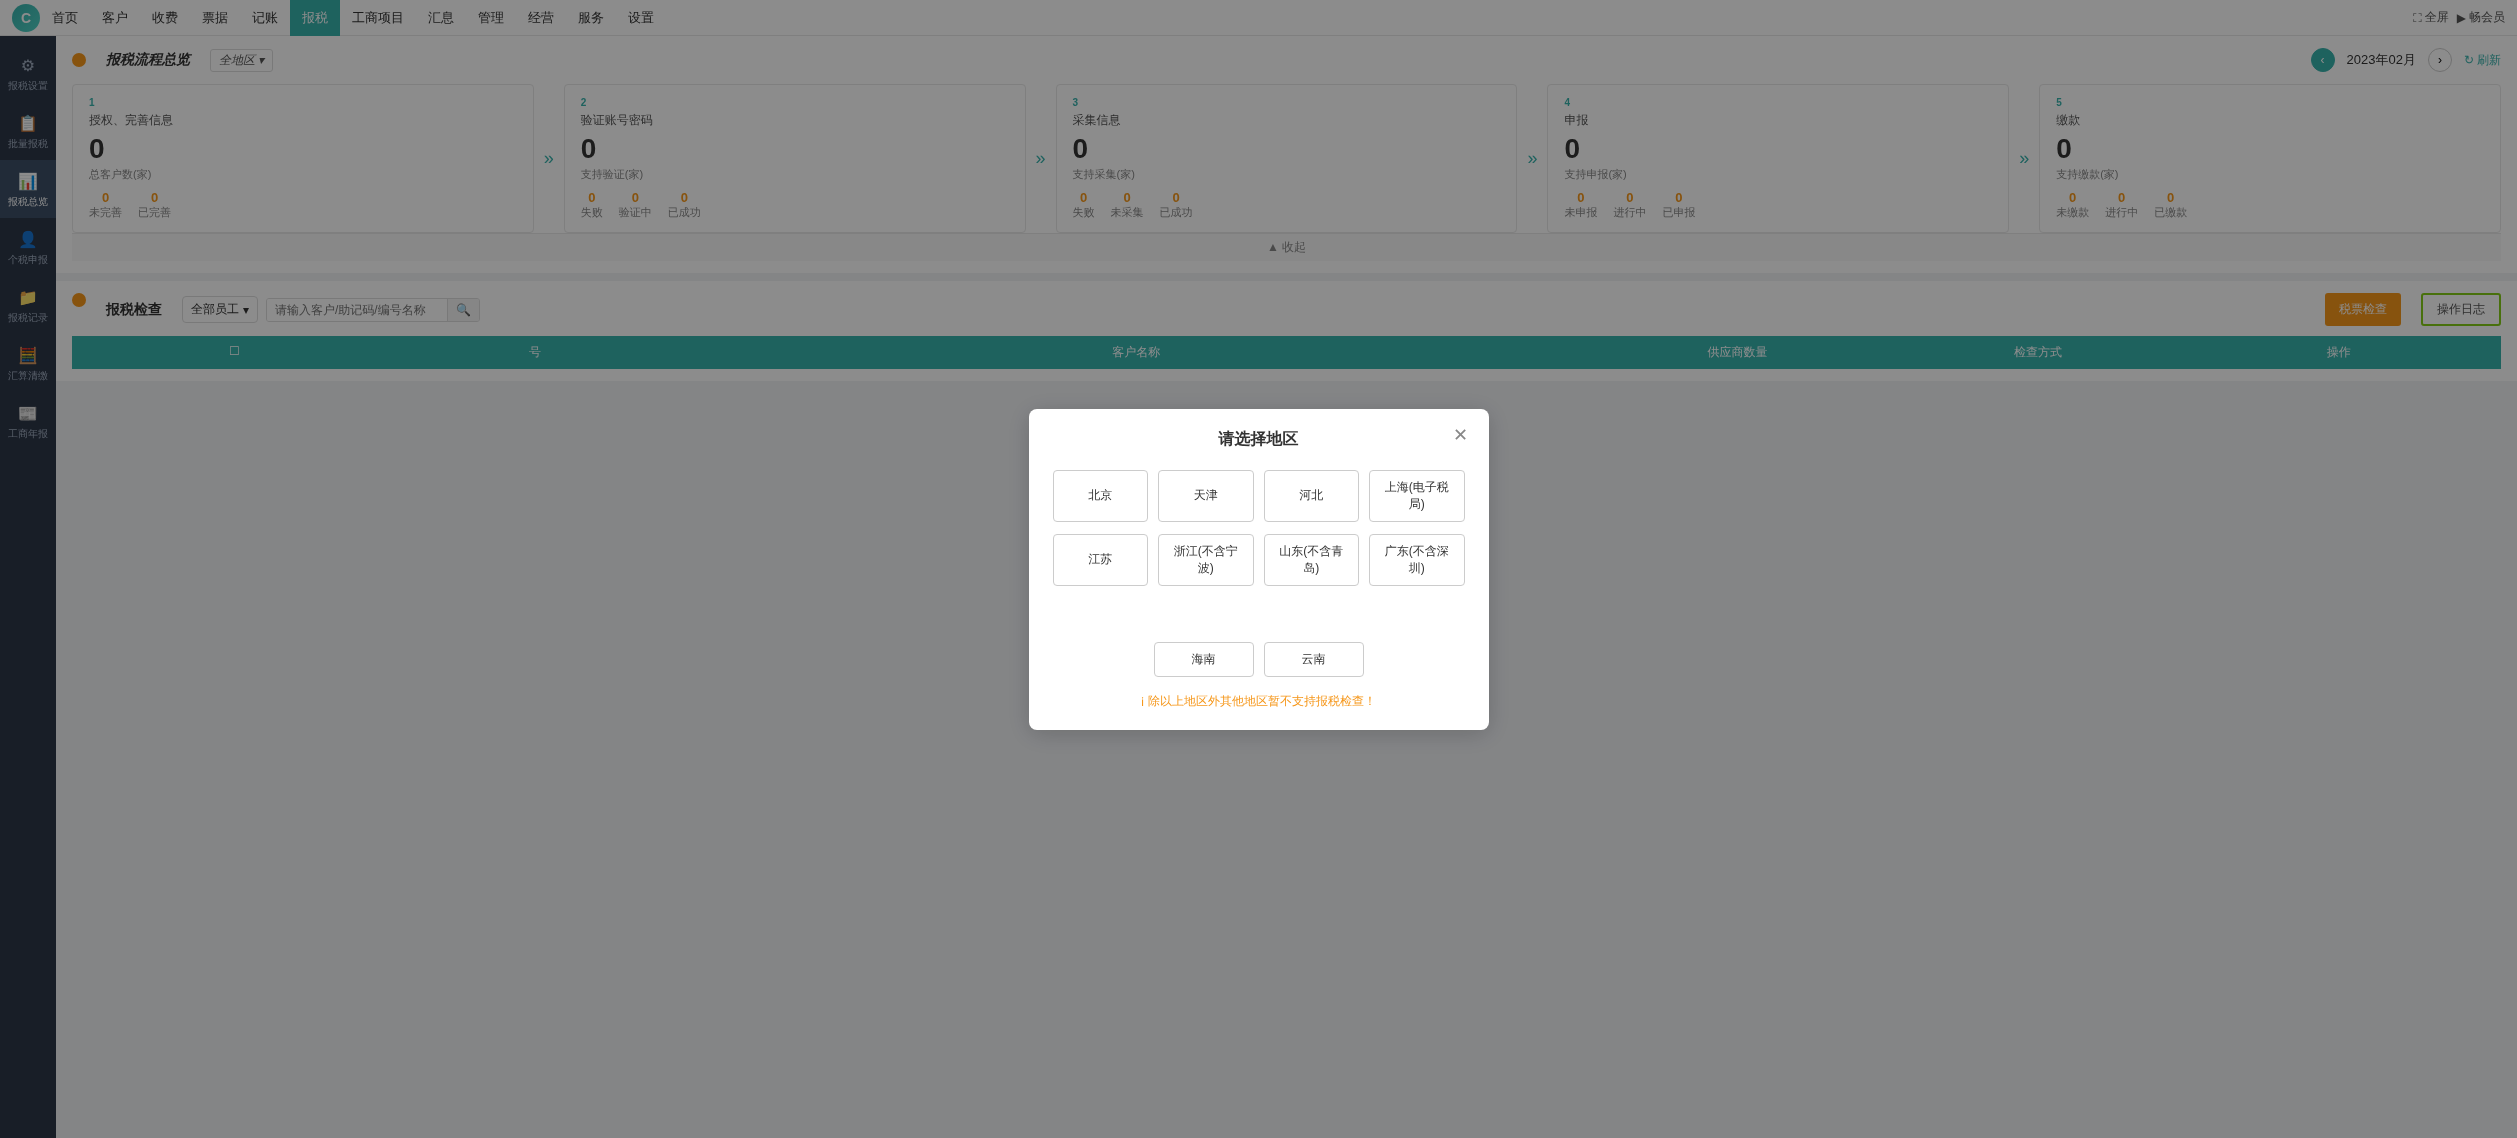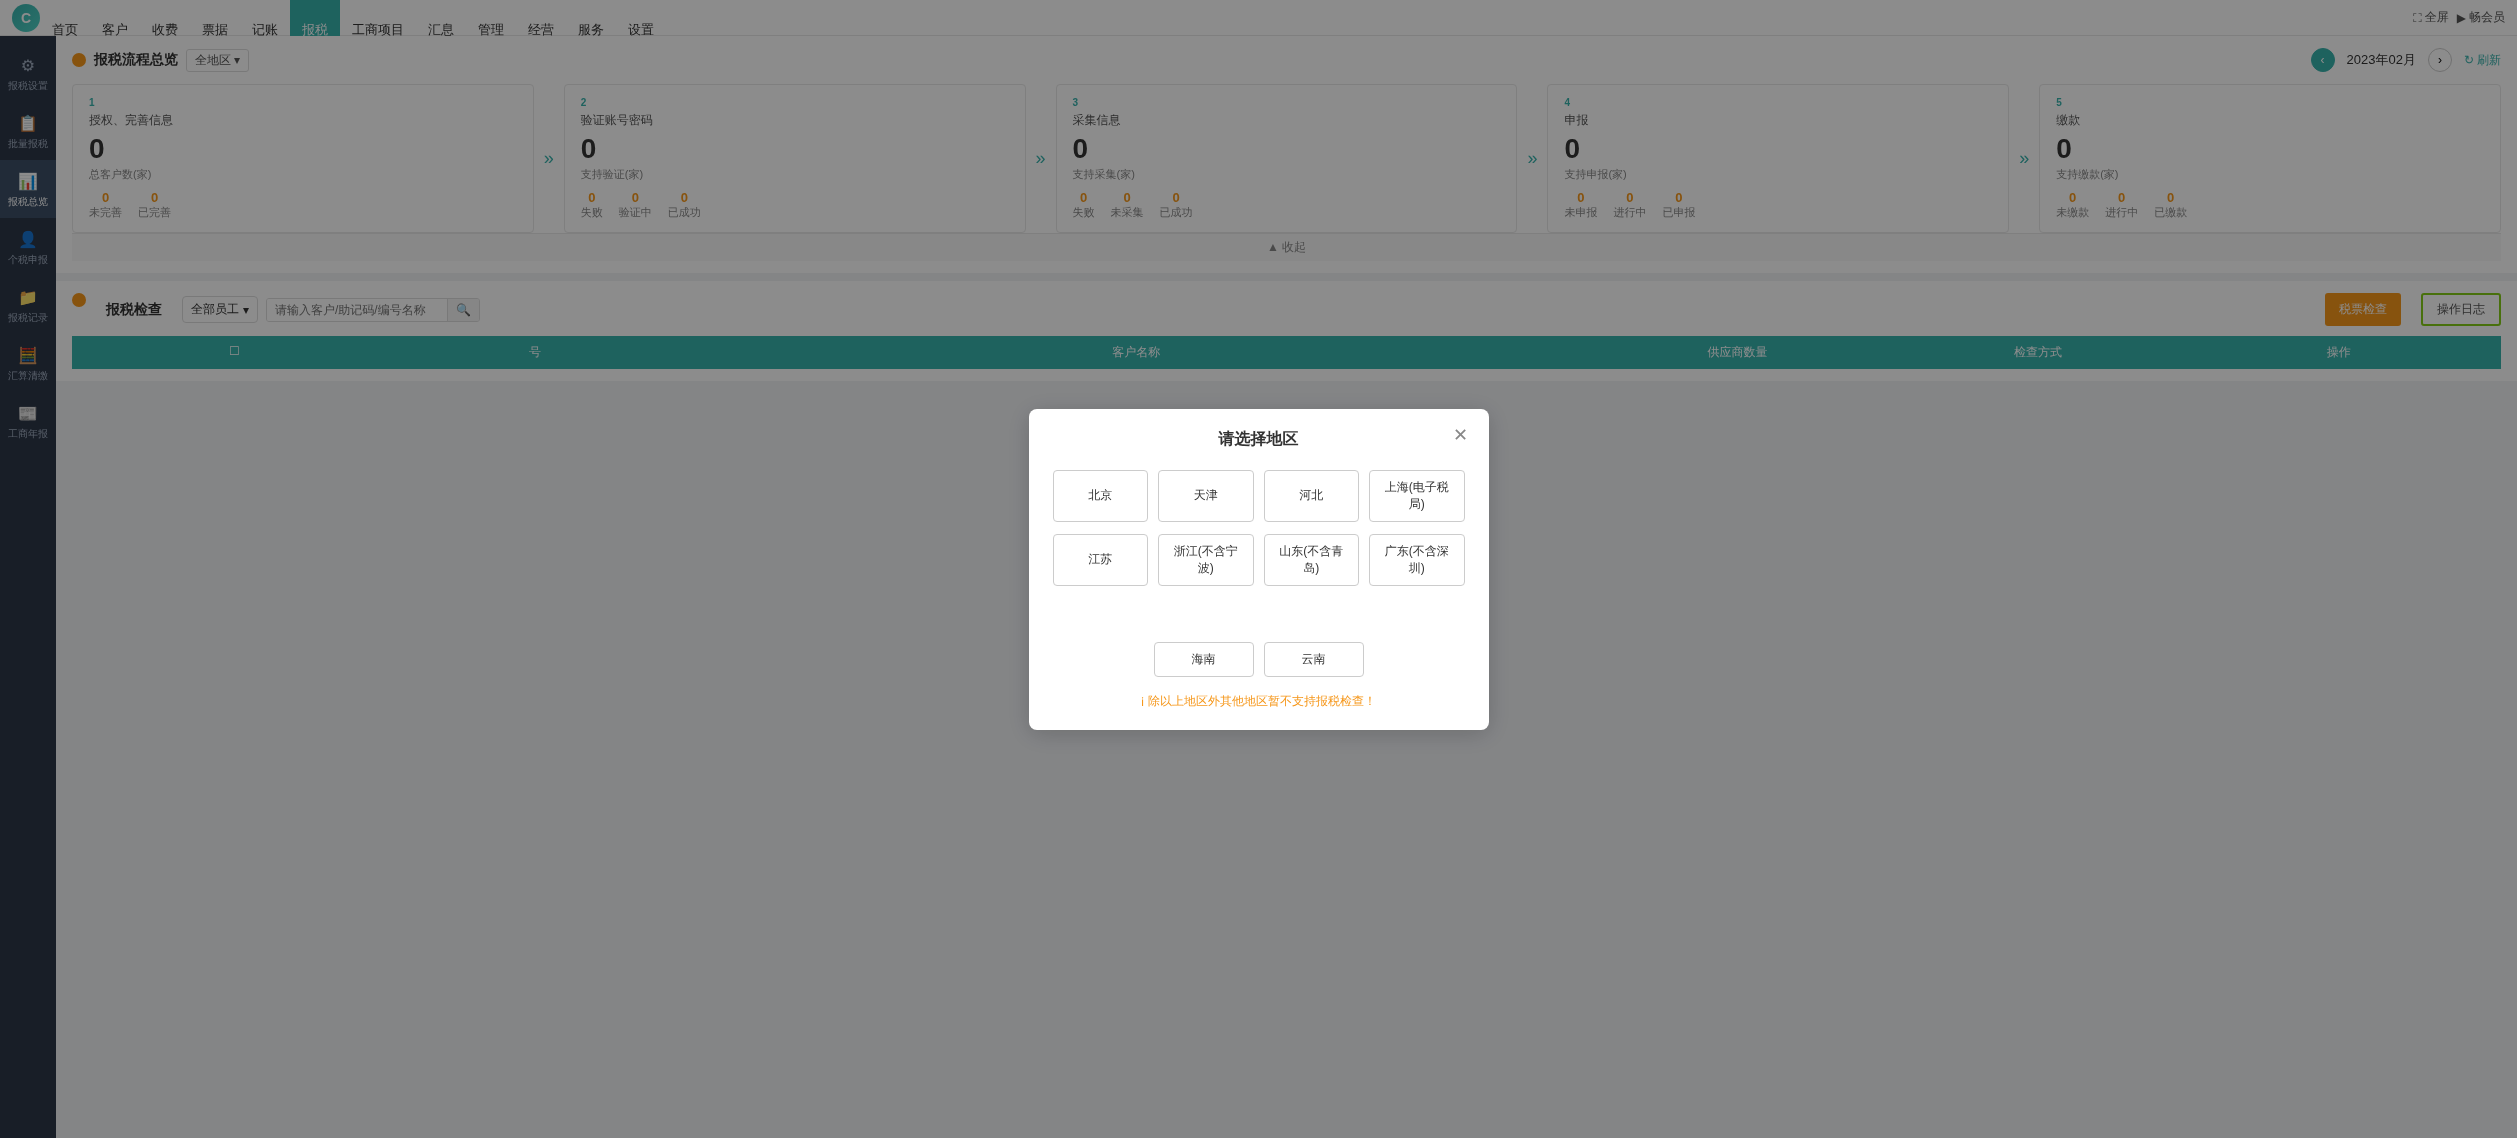--- a/index.html
+++ b/index.html
@@ -14,21 +14,21 @@
       border-bottom: 1px solid #e8e8e8;
       padding: 0 12px;
       position: relative;
     }
     .top-nav .nav-items {
       display: flex;
       align-items: center;
       flex: 1;
     }
     .top-nav .nav-item {
-      padding: 12px 12px;
+      padding: 0 12px;
       height: 36px;
       line-height: 36px;
       cursor: pointer;
       font-size: 13px;
       color: #333;
     }
     .top-nav .nav-item.active {
       background: #38b2ac;
       color: #fff;
     }
@@ -382,21 +382,21 @@
     <div class="sidebar-item">
       <div class="s-icon">📰</div>
       <div class="s-label">工商年报</div>
     </div>
   </div>
 
   <div class="content">
 
     <div class="flow-section">
       <div class="flow-header">
-        <div style="display:flex;align-items:center;gap:8px;">
+        <div style="display:flex;align-items:center;gap:20px;font-style:italic;">
           <span class="orange-dot"></span>
           <span class="section-title">报税流程总览</span>
           <div class="region-selector">
             <span>全地区</span>
             <span>▾</span>
           </div>
         </div>
         <div class="month-nav">
           <button class="month-btn prev">‹</button>
           <span class="month-text">2023年02月</span>

